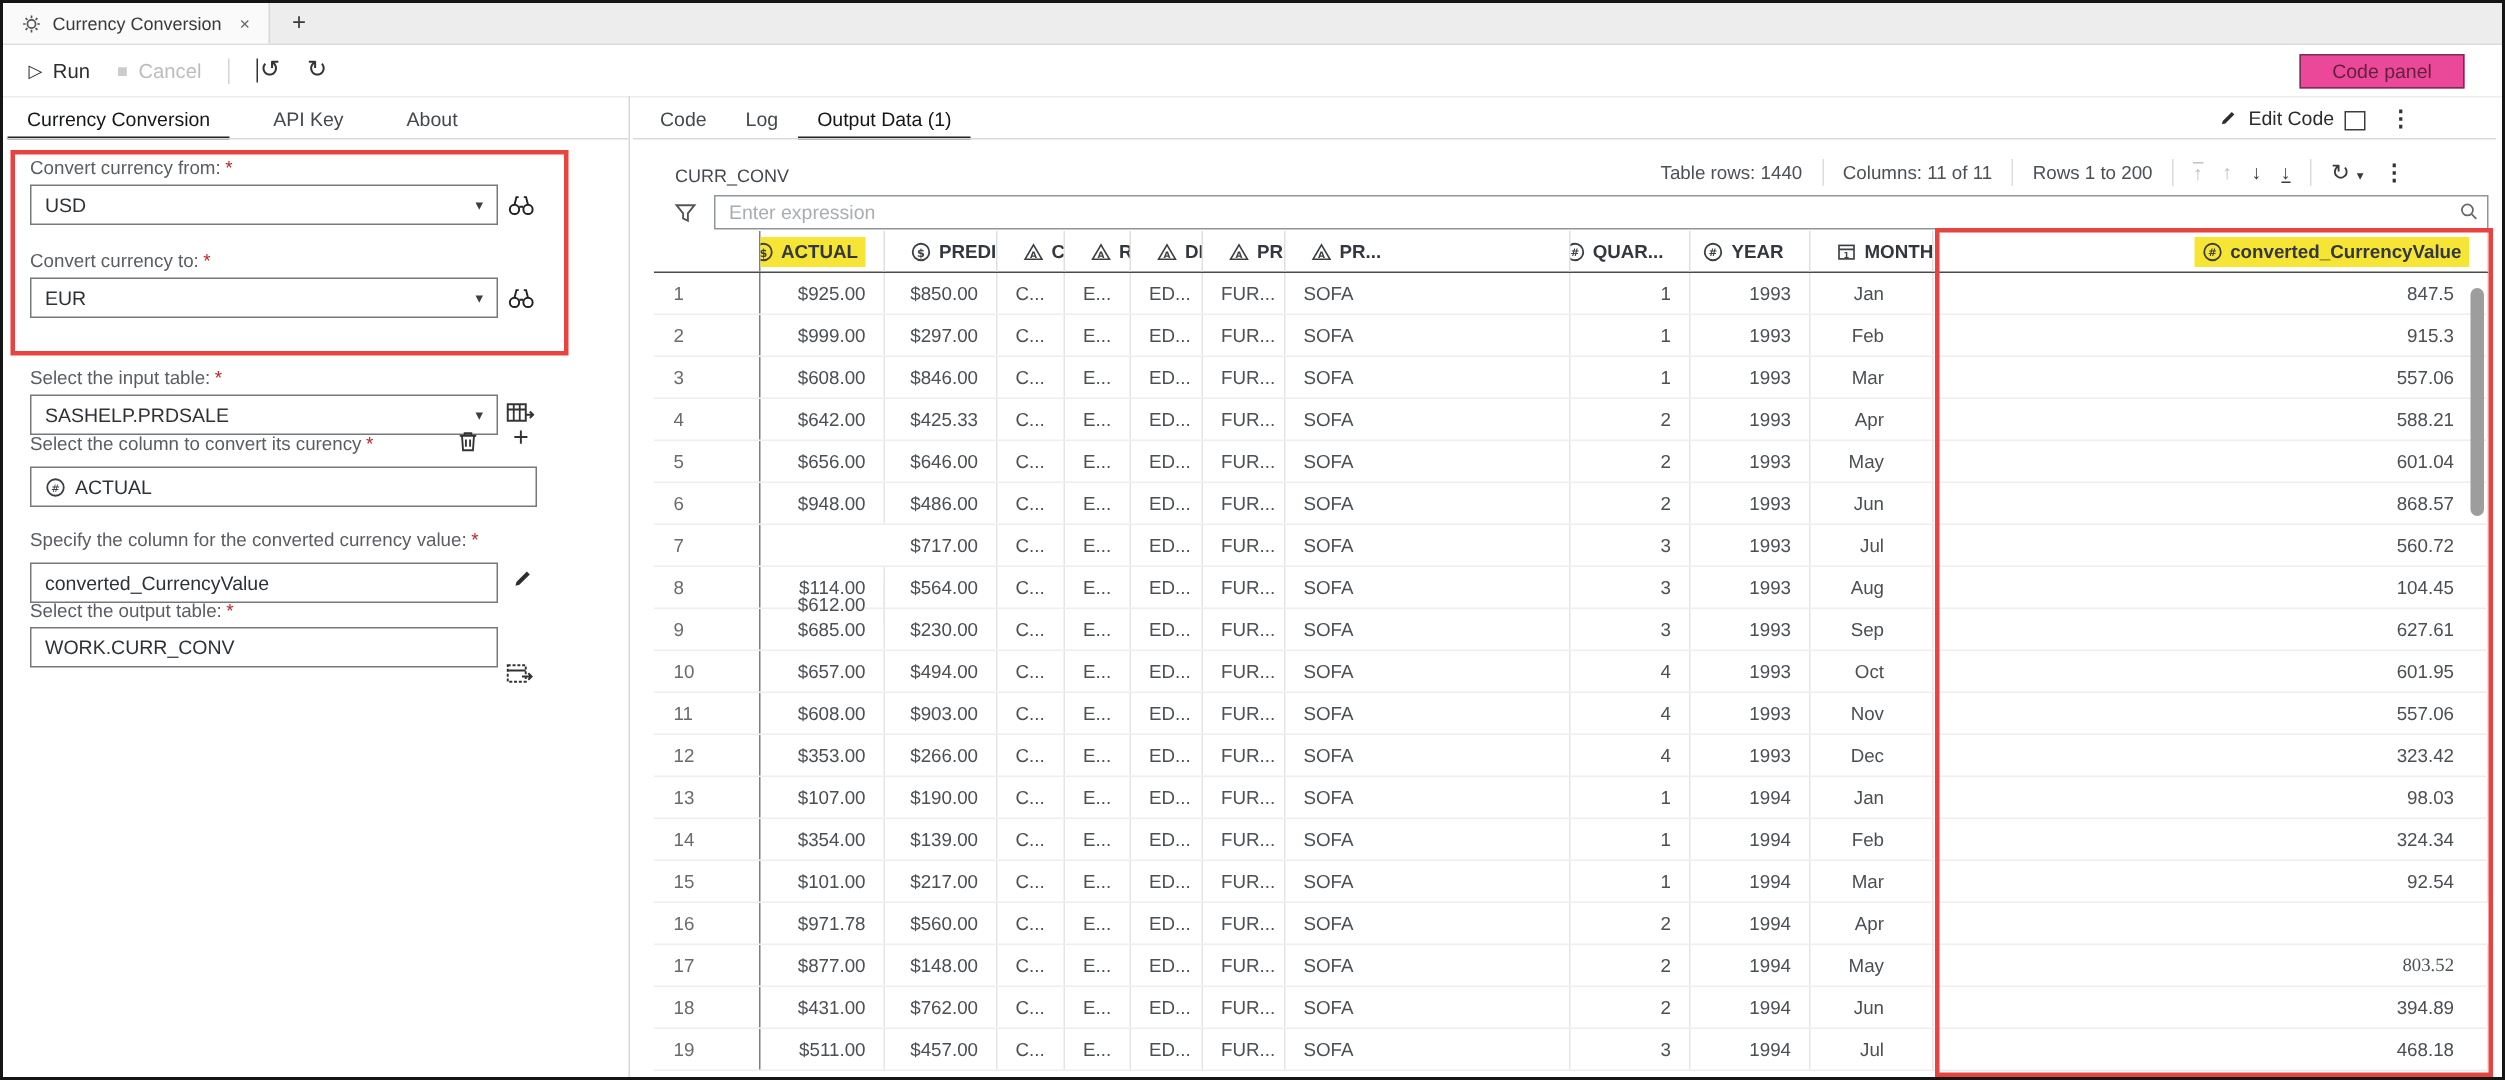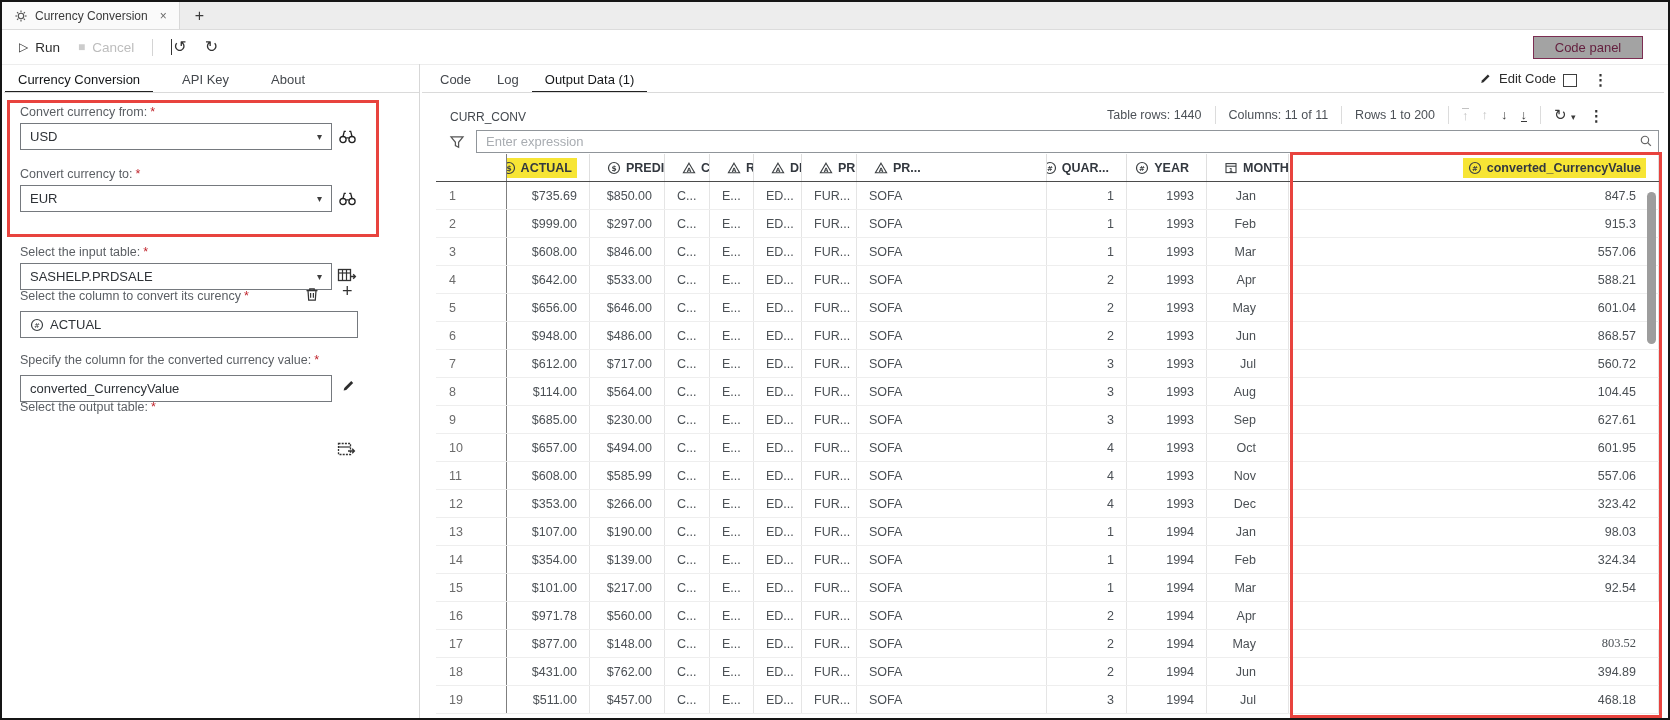--- a/index.html
+++ b/index.html
@@ -15,21 +15,21 @@
 
   
   .toolbar { position:absolute; left:0; top:28px; right:0; height:34px; background:#fff; display:flex; align-items:center; padding-left:17px; gap:18px; font-size:13.5px; color:#2e2e2e; }
   .tb-btn { display:flex; align-items:center; gap:7px; }
   .tb-btn .glyph { font-size:12px; }
   .disabled { color:#bdbdbd; }
   .disabled .glyph { color:#cccccc; }
   .tb-sep { width:1px; height:17px; background:#d4d4d4; }
   .tb-icon { font-size:16px; color:#333; line-height:1; }
   .reset-bar { border-left:1.7px solid #333; padding-left:1px; }
-  .code-panel-btn { position:absolute; left:1531px; top:6px; width:110px; height:23px; border:1.6px solid #7c2d52; background:#a3a3a3; color:#64203f; font-size:13px; display:flex; align-items:center; justify-content:center; }
+  .code-panel-btn { position:absolute; left:1531px; top:6px; width:110px; height:23px; border:1.6px solid #7c2d52; background:#ec4899; color:#64203f; font-size:13px; display:flex; align-items:center; justify-content:center; }
 
   .hline { position:absolute; left:0; right:0; top:62px; height:1px; background:#ededed; }
   .vdivider { position:absolute; left:417px; top:62px; bottom:0; width:1px; background:#d7d7d7; }
 
   
   .ltabs { position:absolute; left:3px; top:66px; display:flex; gap:16px; font-size:13px; color:#44484d; height:25px; }
   .rtabs { position:absolute; left:425px; top:66px; display:flex; font-size:13px; color:#44484d; height:25px;justify-content:flex-end; }
   .ptab { padding:0 13px; display:flex; align-items:center; border-bottom:2px solid transparent; cursor:default; }
   .ptab.active { color:#141618; border-bottom-color:#222; }
   .ltabs-line { position:absolute; left:2px; top:90px; width:415px; height:1px; background:#dadada; }
@@ -239,20 +239,23 @@
     <svg width="15" height="15" viewBox="0 0 16 16">
         <path d="M2.8 13.4 L3.5 10.6 L10.9 3.2 L13 5.3 L5.6 12.7 Z" fill="#2d2d2d"></path>
       </svg>
   </span>
 
   <div class="field f6">
     <div class="flabel">
       <span>Select the output table:</span>
         <span class="req">*</span>
     </div>
+    <div class="fbox">
+      <span>WORK.CURR_CONV</span>
+    </div>
   </div>
   <span class="fi i-t6">
     <svg width="20" height="17" viewBox="0 0 20 17">
         <rect x="1.5" y="2.5" width="12" height="11" fill="none" stroke="#333" stroke-width="1.3" stroke-dasharray="2 1.2"></rect>
         <line x1="1.5" y1="6" x2="13.5" y2="6" stroke="#333" stroke-width="1.2"></line>
         <path d="M11 10 H17.2 M15.2 7.8 L17.4 10 L15.2 12.2" fill="none" stroke="#333" stroke-width="1.3"></path>
       </svg>
   </span>
 
   <div class="rtabs">
@@ -430,21 +433,21 @@
                 <text x="7" y="9.8" font-size="7" text-anchor="middle" fill="#3c4043">#</text>
               </svg>
             </span>
             <span>converted_CurrencyValue</span>
           </span>
         </div>
       </div>
     <div class="gbody" id="grid-body">
         <div class="grow">
           <div class="cell rownum">1</div>
-          <div class="cell c0 right" style="width: 83px;">$735.69</div>
+          <div class="cell c0 right" style="width: 83px;">$925.00</div>
           <div class="cell c1 right" style="width: 75px;">$850.00</div>
           <div class="cell c2" style="width: 45px;">C...</div>
           <div class="cell c3" style="width: 44px;">E...</div>
           <div class="cell c4" style="width: 48px;">ED...</div>
           <div class="cell c5" style="width: 55px;">FUR...</div>
           <div class="cell c6" style="width: 190px;">SOFA</div>
           <div class="cell c7 right" style="width: 80px;">1</div>
           <div class="cell c8 right" style="width: 80px;">1993</div>
           <div class="cell c9 right" style="width: 82px;">Jan</div>
           <div class="cell c10 right" style="width: 370px;">847.5</div>
@@ -473,21 +476,21 @@
           <div class="cell c5" style="width: 55px;">FUR...</div>
           <div class="cell c6" style="width: 190px;">SOFA</div>
           <div class="cell c7 right" style="width: 80px;">1</div>
           <div class="cell c8 right" style="width: 80px;">1993</div>
           <div class="cell c9 right" style="width: 82px;">Mar</div>
           <div class="cell c10 right" style="width: 370px;">557.06</div>
         </div>
         <div class="grow">
           <div class="cell rownum">4</div>
           <div class="cell c0 right" style="width: 83px;">$642.00</div>
-          <div class="cell c1 right" style="width: 75px;">$533.00</div>
+          <div class="cell c1 right" style="width: 75px;">$425.33</div>
           <div class="cell c2" style="width: 45px;">C...</div>
           <div class="cell c3" style="width: 44px;">E...</div>
           <div class="cell c4" style="width: 48px;">ED...</div>
           <div class="cell c5" style="width: 55px;">FUR...</div>
           <div class="cell c6" style="width: 190px;">SOFA</div>
           <div class="cell c7 right" style="width: 80px;">2</div>
           <div class="cell c8 right" style="width: 80px;">1993</div>
           <div class="cell c9 right" style="width: 82px;">Apr</div>
           <div class="cell c10 right" style="width: 370px;">588.21</div>
         </div>
@@ -514,21 +517,21 @@
           <div class="cell c4" style="width: 48px;">ED...</div>
           <div class="cell c5" style="width: 55px;">FUR...</div>
           <div class="cell c6" style="width: 190px;">SOFA</div>
           <div class="cell c7 right" style="width: 80px;">2</div>
           <div class="cell c8 right" style="width: 80px;">1993</div>
           <div class="cell c9 right" style="width: 82px;">Jun</div>
           <div class="cell c10 right" style="width: 370px;">868.57</div>
         </div>
         <div class="grow">
           <div class="cell rownum">7</div>
-          <div class="cell c0 right" style="width: 83px;">$612.00</div>
+          <div class="cell c0 right" style="width: 83px; margin-top: 39px;">$612.00</div>
           <div class="cell c1 right" style="width: 75px;">$717.00</div>
           <div class="cell c2" style="width: 45px;">C...</div>
           <div class="cell c3" style="width: 44px;">E...</div>
           <div class="cell c4" style="width: 48px;">ED...</div>
           <div class="cell c5" style="width: 55px;">FUR...</div>
           <div class="cell c6" style="width: 190px;">SOFA</div>
           <div class="cell c7 right" style="width: 80px;">3</div>
           <div class="cell c8 right" style="width: 80px;">1993</div>
           <div class="cell c9 right" style="width: 82px;">Jul</div>
           <div class="cell c10 right" style="width: 370px;">560.72</div>
@@ -571,21 +574,21 @@
           <div class="cell c5" style="width: 55px;">FUR...</div>
           <div class="cell c6" style="width: 190px;">SOFA</div>
           <div class="cell c7 right" style="width: 80px;">4</div>
           <div class="cell c8 right" style="width: 80px;">1993</div>
           <div class="cell c9 right" style="width: 82px;">Oct</div>
           <div class="cell c10 right" style="width: 370px;">601.95</div>
         </div>
         <div class="grow">
           <div class="cell rownum">11</div>
           <div class="cell c0 right" style="width: 83px;">$608.00</div>
-          <div class="cell c1 right" style="width: 75px;">$585.99</div>
+          <div class="cell c1 right" style="width: 75px;">$903.00</div>
           <div class="cell c2" style="width: 45px;">C...</div>
           <div class="cell c3" style="width: 44px;">E...</div>
           <div class="cell c4" style="width: 48px;">ED...</div>
           <div class="cell c5" style="width: 55px;">FUR...</div>
           <div class="cell c6" style="width: 190px;">SOFA</div>
           <div class="cell c7 right" style="width: 80px;">4</div>
           <div class="cell c8 right" style="width: 80px;">1993</div>
           <div class="cell c9 right" style="width: 82px;">Nov</div>
           <div class="cell c10 right" style="width: 370px;">557.06</div>
         </div>

